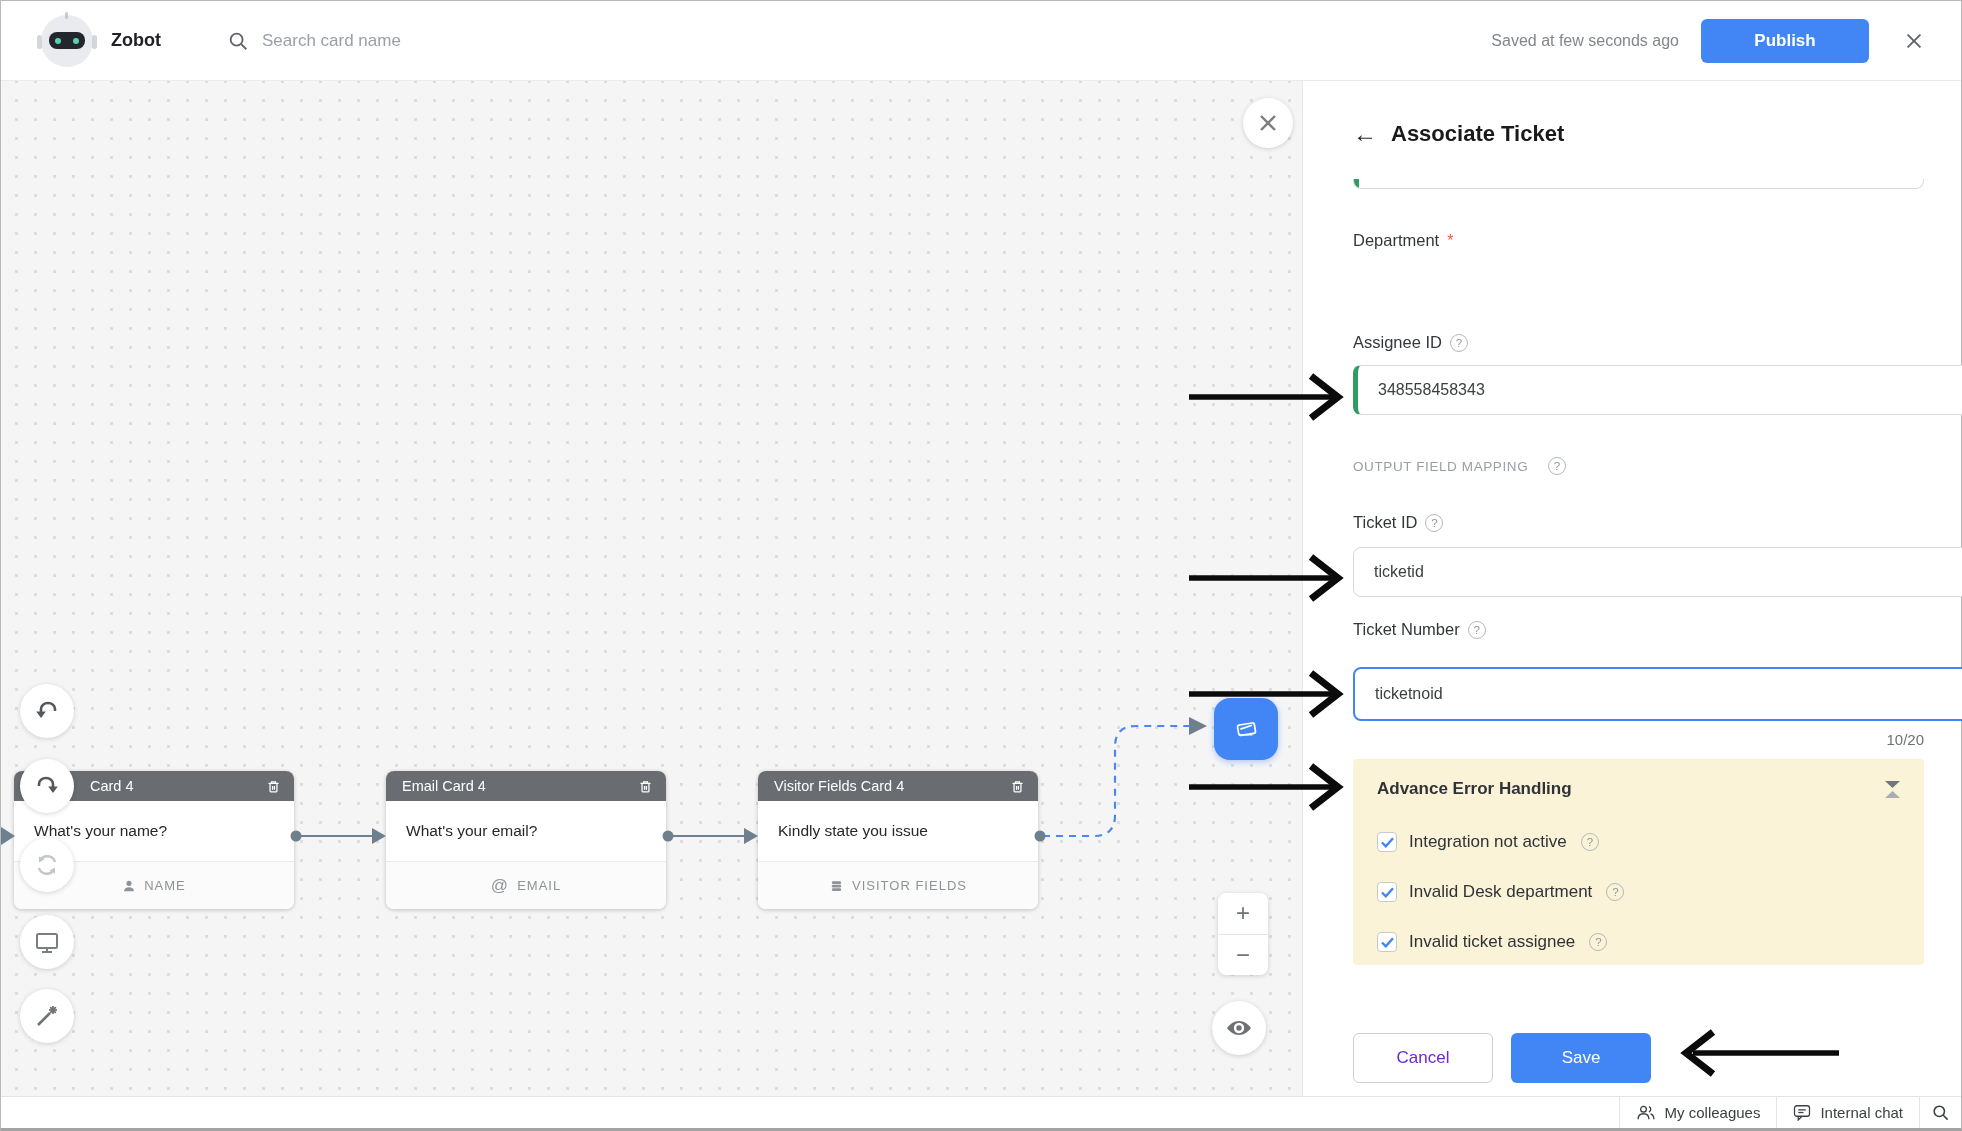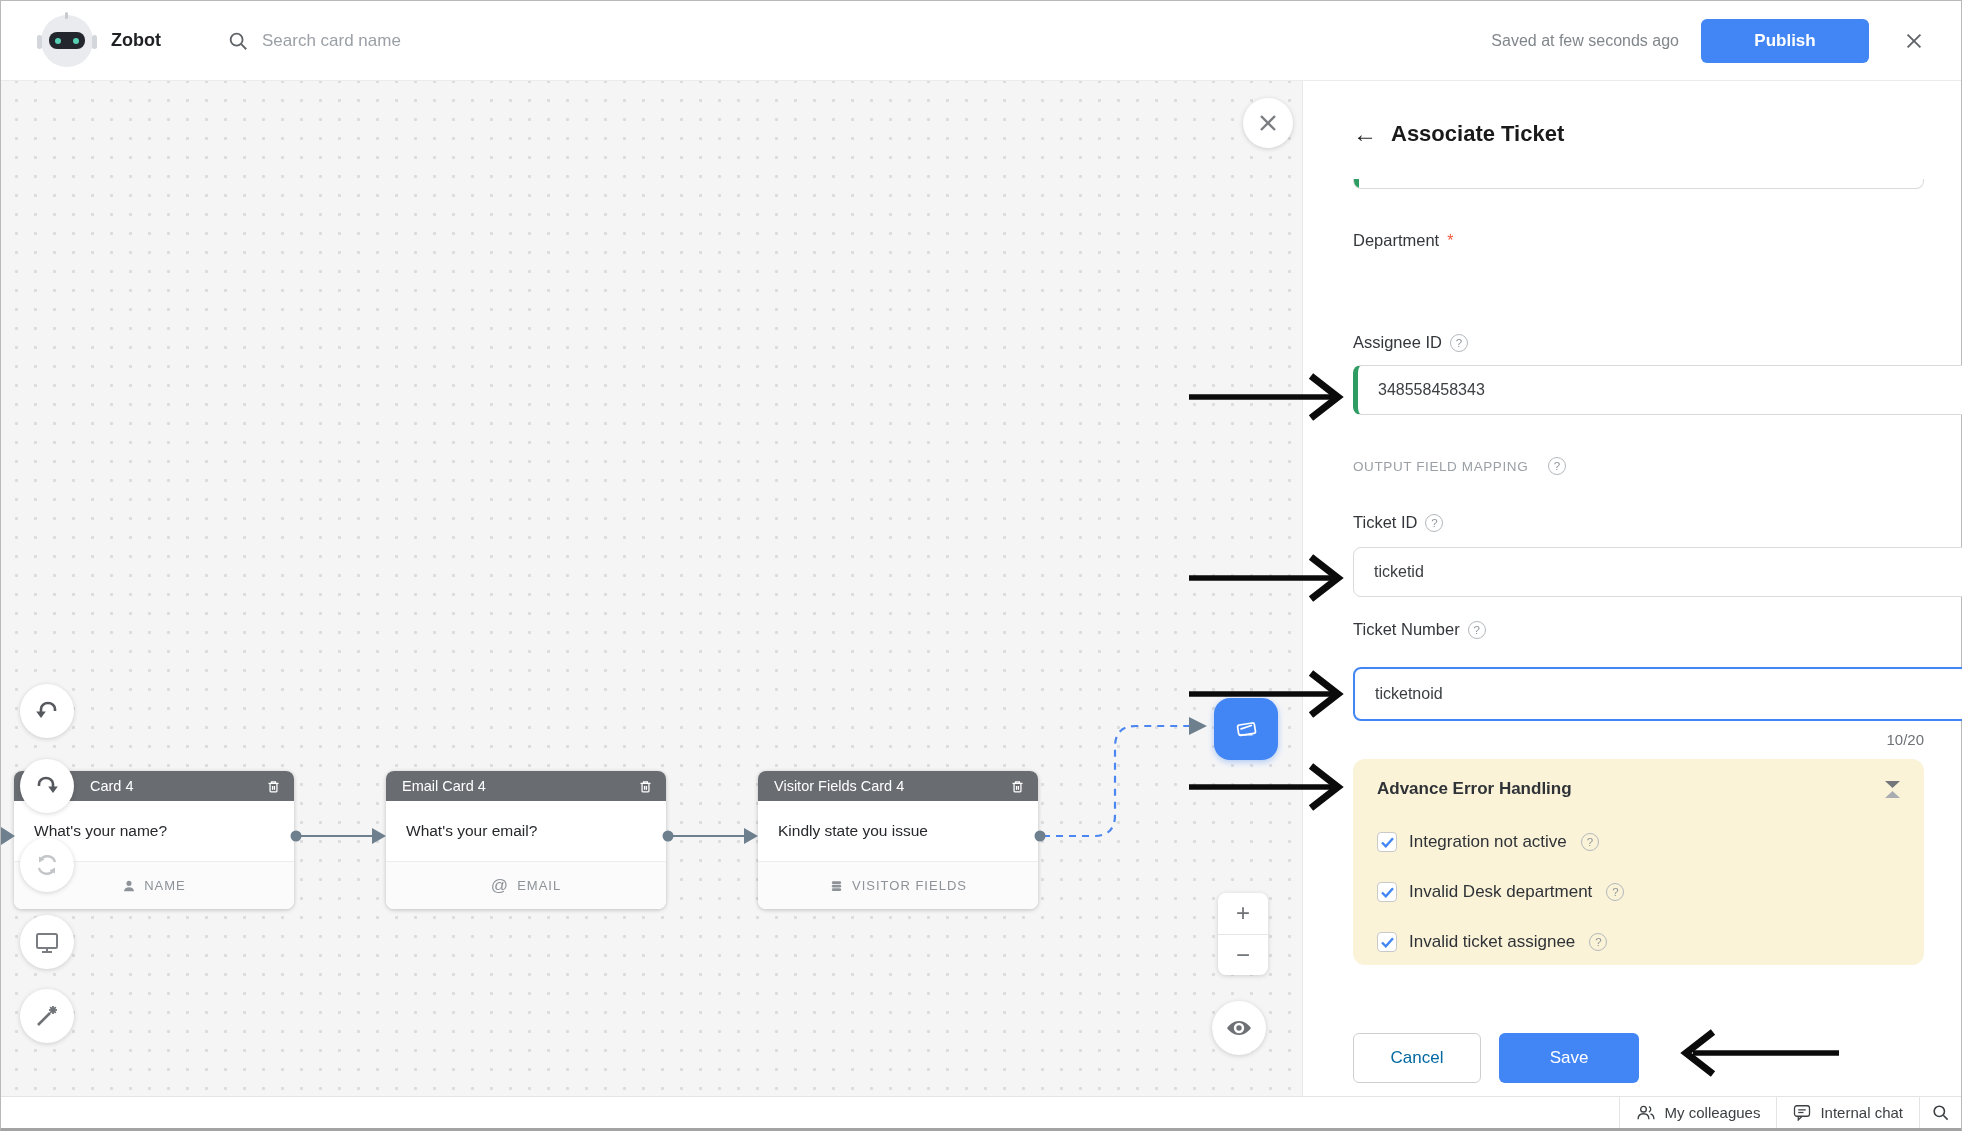--- a/index.html
+++ b/index.html
@@ -93,32 +93,32 @@
     font-size:16px; color:#3c4043; padding:0 20px; outline:none; font-family:"Liberation Sans",sans-serif;}
   .green-accent { border-left:5px solid #2e9c63; border-top-left-radius:8px; border-bottom-left-radius:8px;}
   .select-box { top:175px; height:50px; border:1px solid #d9d9d9; border-radius:8px; background:#fff;
     display:flex; align-items:center; padding:0 20px; font-size:16px; color:#3c4043; cursor:pointer;}
   .select-box .chev { margin-left:auto; }
   .focused { border:2px solid #4285f4; }
   .counter { top:650px; text-align:right; font-size:15px; color:#6d7277; }
 
   .section-title { font-size:13.5px; color:#9aa0a6; letter-spacing:.6px; display:flex; align-items:center; gap:20px;}
 
-  .warn-panel { top:678px; height:206px; background:#faf3d8; border-radius:12px; padding:20px 24px; }
+  .warn-panel { top:678px; height:206px; background:#faf3d8; border-radius:4px; padding:20px 24px; }
   .warn-head { display:flex; align-items:flex-start; }
   .warn-title { font-size:17px; font-weight:bold; color:#2f3337; }
   .collapse-btn { margin-left:auto; cursor:pointer; margin-top:2px;}
   .check-row { display:flex; align-items:center; gap:12px; margin-top:30px; }
   .checkbox { width:20px; height:20px; background:#fff; border:1px solid #c9c9c9; border-radius:4px;
     display:flex; align-items:center; justify-content:center; cursor:pointer; flex:0 0 20px;}
   .check-label { font-size:17px; color:#2f3337; margin-right:2px;}
 
   .panel-actions { top:952px; display:flex; gap:18px; }
-  .cancel-btn { width:128px; height:50px; background:#fff; border:1px solid #cfcfcf; border-radius:6px;
-    font-size:17px; color:#0369a1; cursor:pointer; font-family:"Liberation Sans",sans-serif;}
+  .cancel-btn { width:140px; height:50px; background:#fff; border:1px solid #cfcfcf; border-radius:6px;
+    font-size:17px; color:#6d28d9; cursor:pointer; font-family:"Liberation Sans",sans-serif;}
   .save-btn { width:140px; height:50px; background:#4285f4; border:none; border-radius:6px;
     font-size:17px; color:#fff; cursor:pointer; font-family:"Liberation Sans",sans-serif;}
 
   
   .statusbar { height:32px; flex:0 0 32px; border-top:1px solid #e4e4e4; background:#fff;
     display:flex; align-items:stretch; justify-content:flex-end; z-index:20;}
   .sb-item { display:flex; align-items:center; gap:9px; padding:0 16px; border-left:1px solid #e4e4e4;
     font-size:15px; color:#3c4043; cursor:pointer;}
   .sb-item.icon-only { padding:0 11px; }
 

